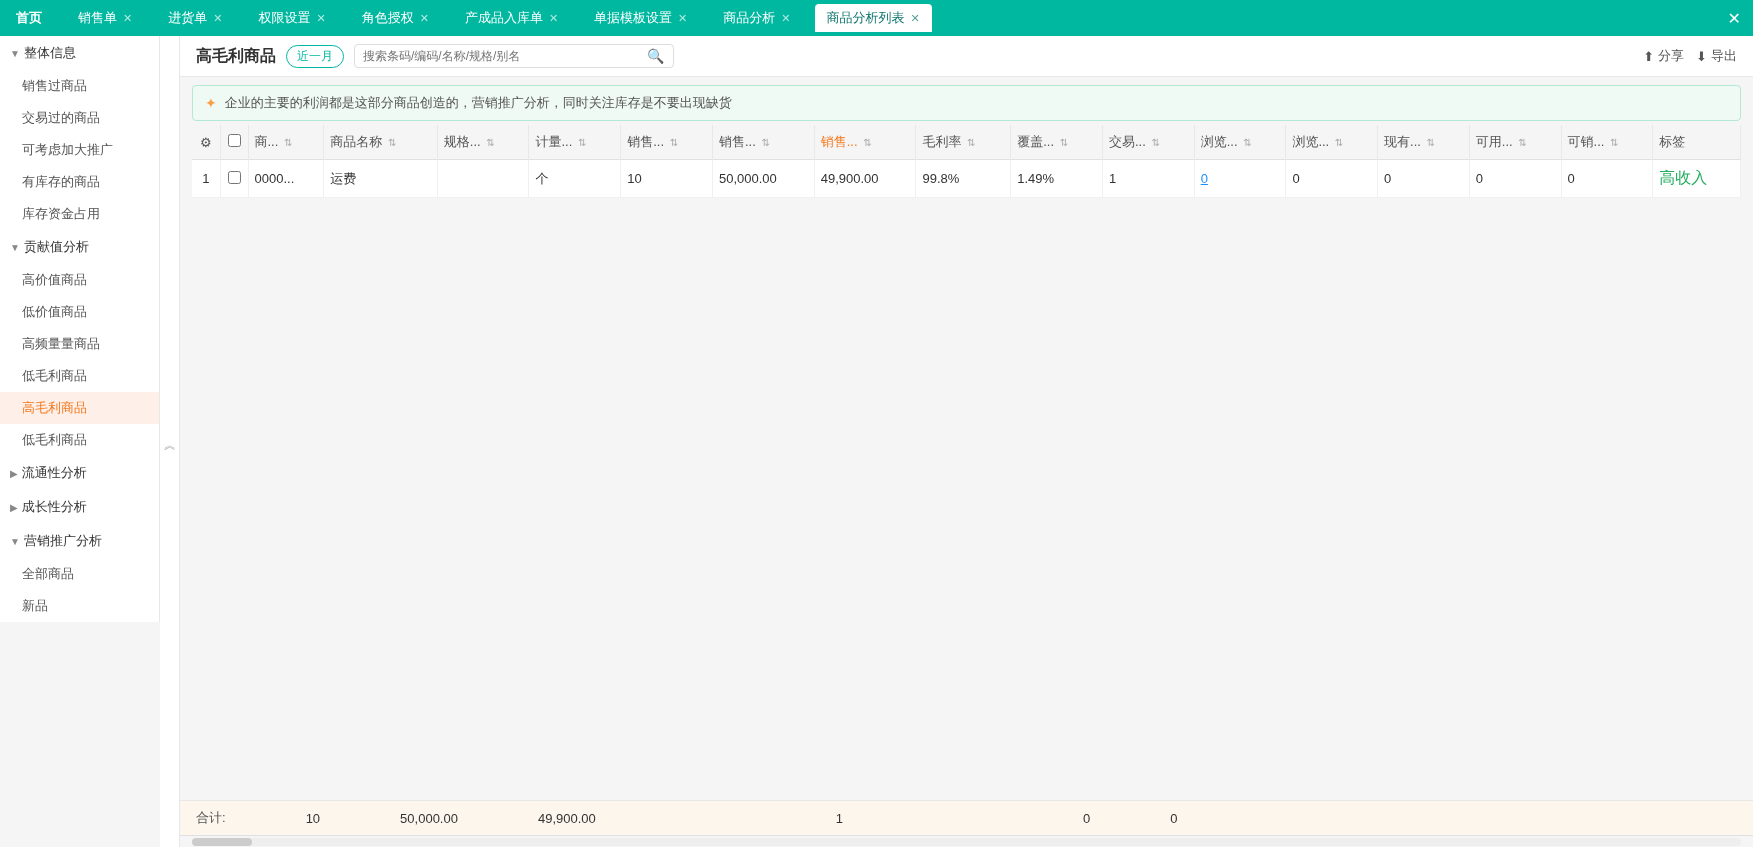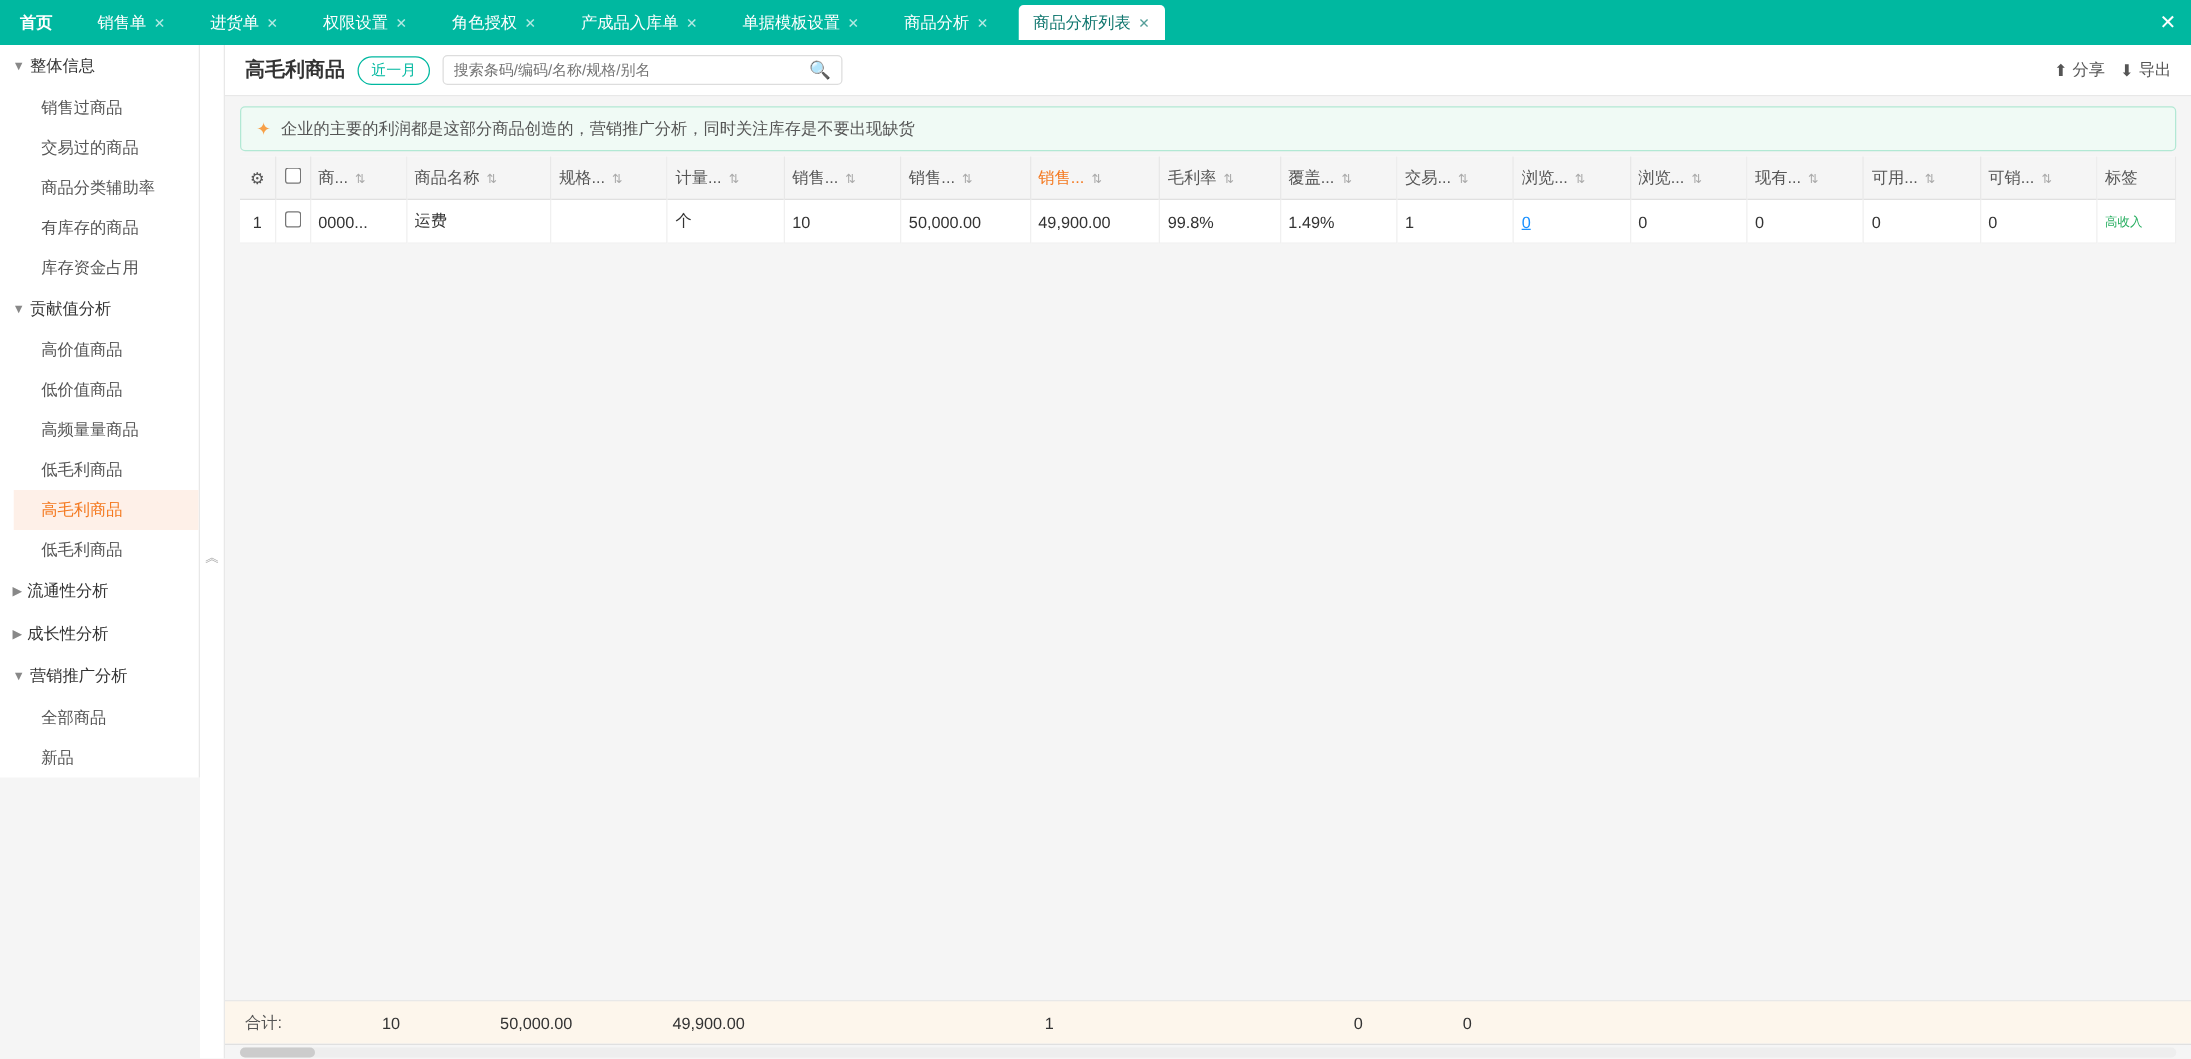--- a/index.html
+++ b/index.html
@@ -61,21 +61,20 @@
       color: #333;
       cursor: pointer;
       font-weight: 500;
     }
     .sidebar-group-header .arrow { margin-right: 4px; color: #888; font-size: 10px; }
     .sidebar-item {
       padding: 7px 10px 7px 22px;
       font-size: 13px;
       color: #555;
       cursor: pointer;
-      margin-left: 11px;
     }
     .sidebar-item.active { background: #fef0e8; color: #f47920; }
     .sidebar-wrapper {
       position: relative;
       width: 160px;
       flex-shrink: 0;
     }
 
     
     .content-area {
@@ -193,21 +192,21 @@
       border-bottom: 1px solid #f0f0f0;
     }
     tbody td {
       padding: 8px 6px;
       color: #333;
       white-space: nowrap;
       border-right: 1px solid #f0f0f0;
     }
     .tag-green {
       color: #27ae60;
-      font-size: 10px;
+      font-size: 16px;
       font-weight: 500;
     }
     .tag-blue { color: #1890ff; cursor: pointer; text-decoration: underline; }
 
     
     .footer-total {
       background: #fdf6ec;
       border-top: 1px solid #e8e8e8;
       padding: 8px 16px;
       display: flex;
@@ -310,21 +309,21 @@
         <span class="arrow">▼</span>
         <span>整体信息</span>
       </div>
       <div class="sidebar-item">
         <span>销售过商品</span>
       </div>
       <div class="sidebar-item">
         <span>交易过的商品</span>
       </div>
       <div class="sidebar-item">
-        <span>商品分类辅助率</span>
+        <span>可考虑加大推广</span>
       </div>
       <div class="sidebar-item">
         <span>有库存的商品</span>
       </div>
       <div class="sidebar-item">
         <span>库存资金占用</span>
       </div>
 
       <div class="sidebar-group-header">
         <span class="arrow">▼</span>

